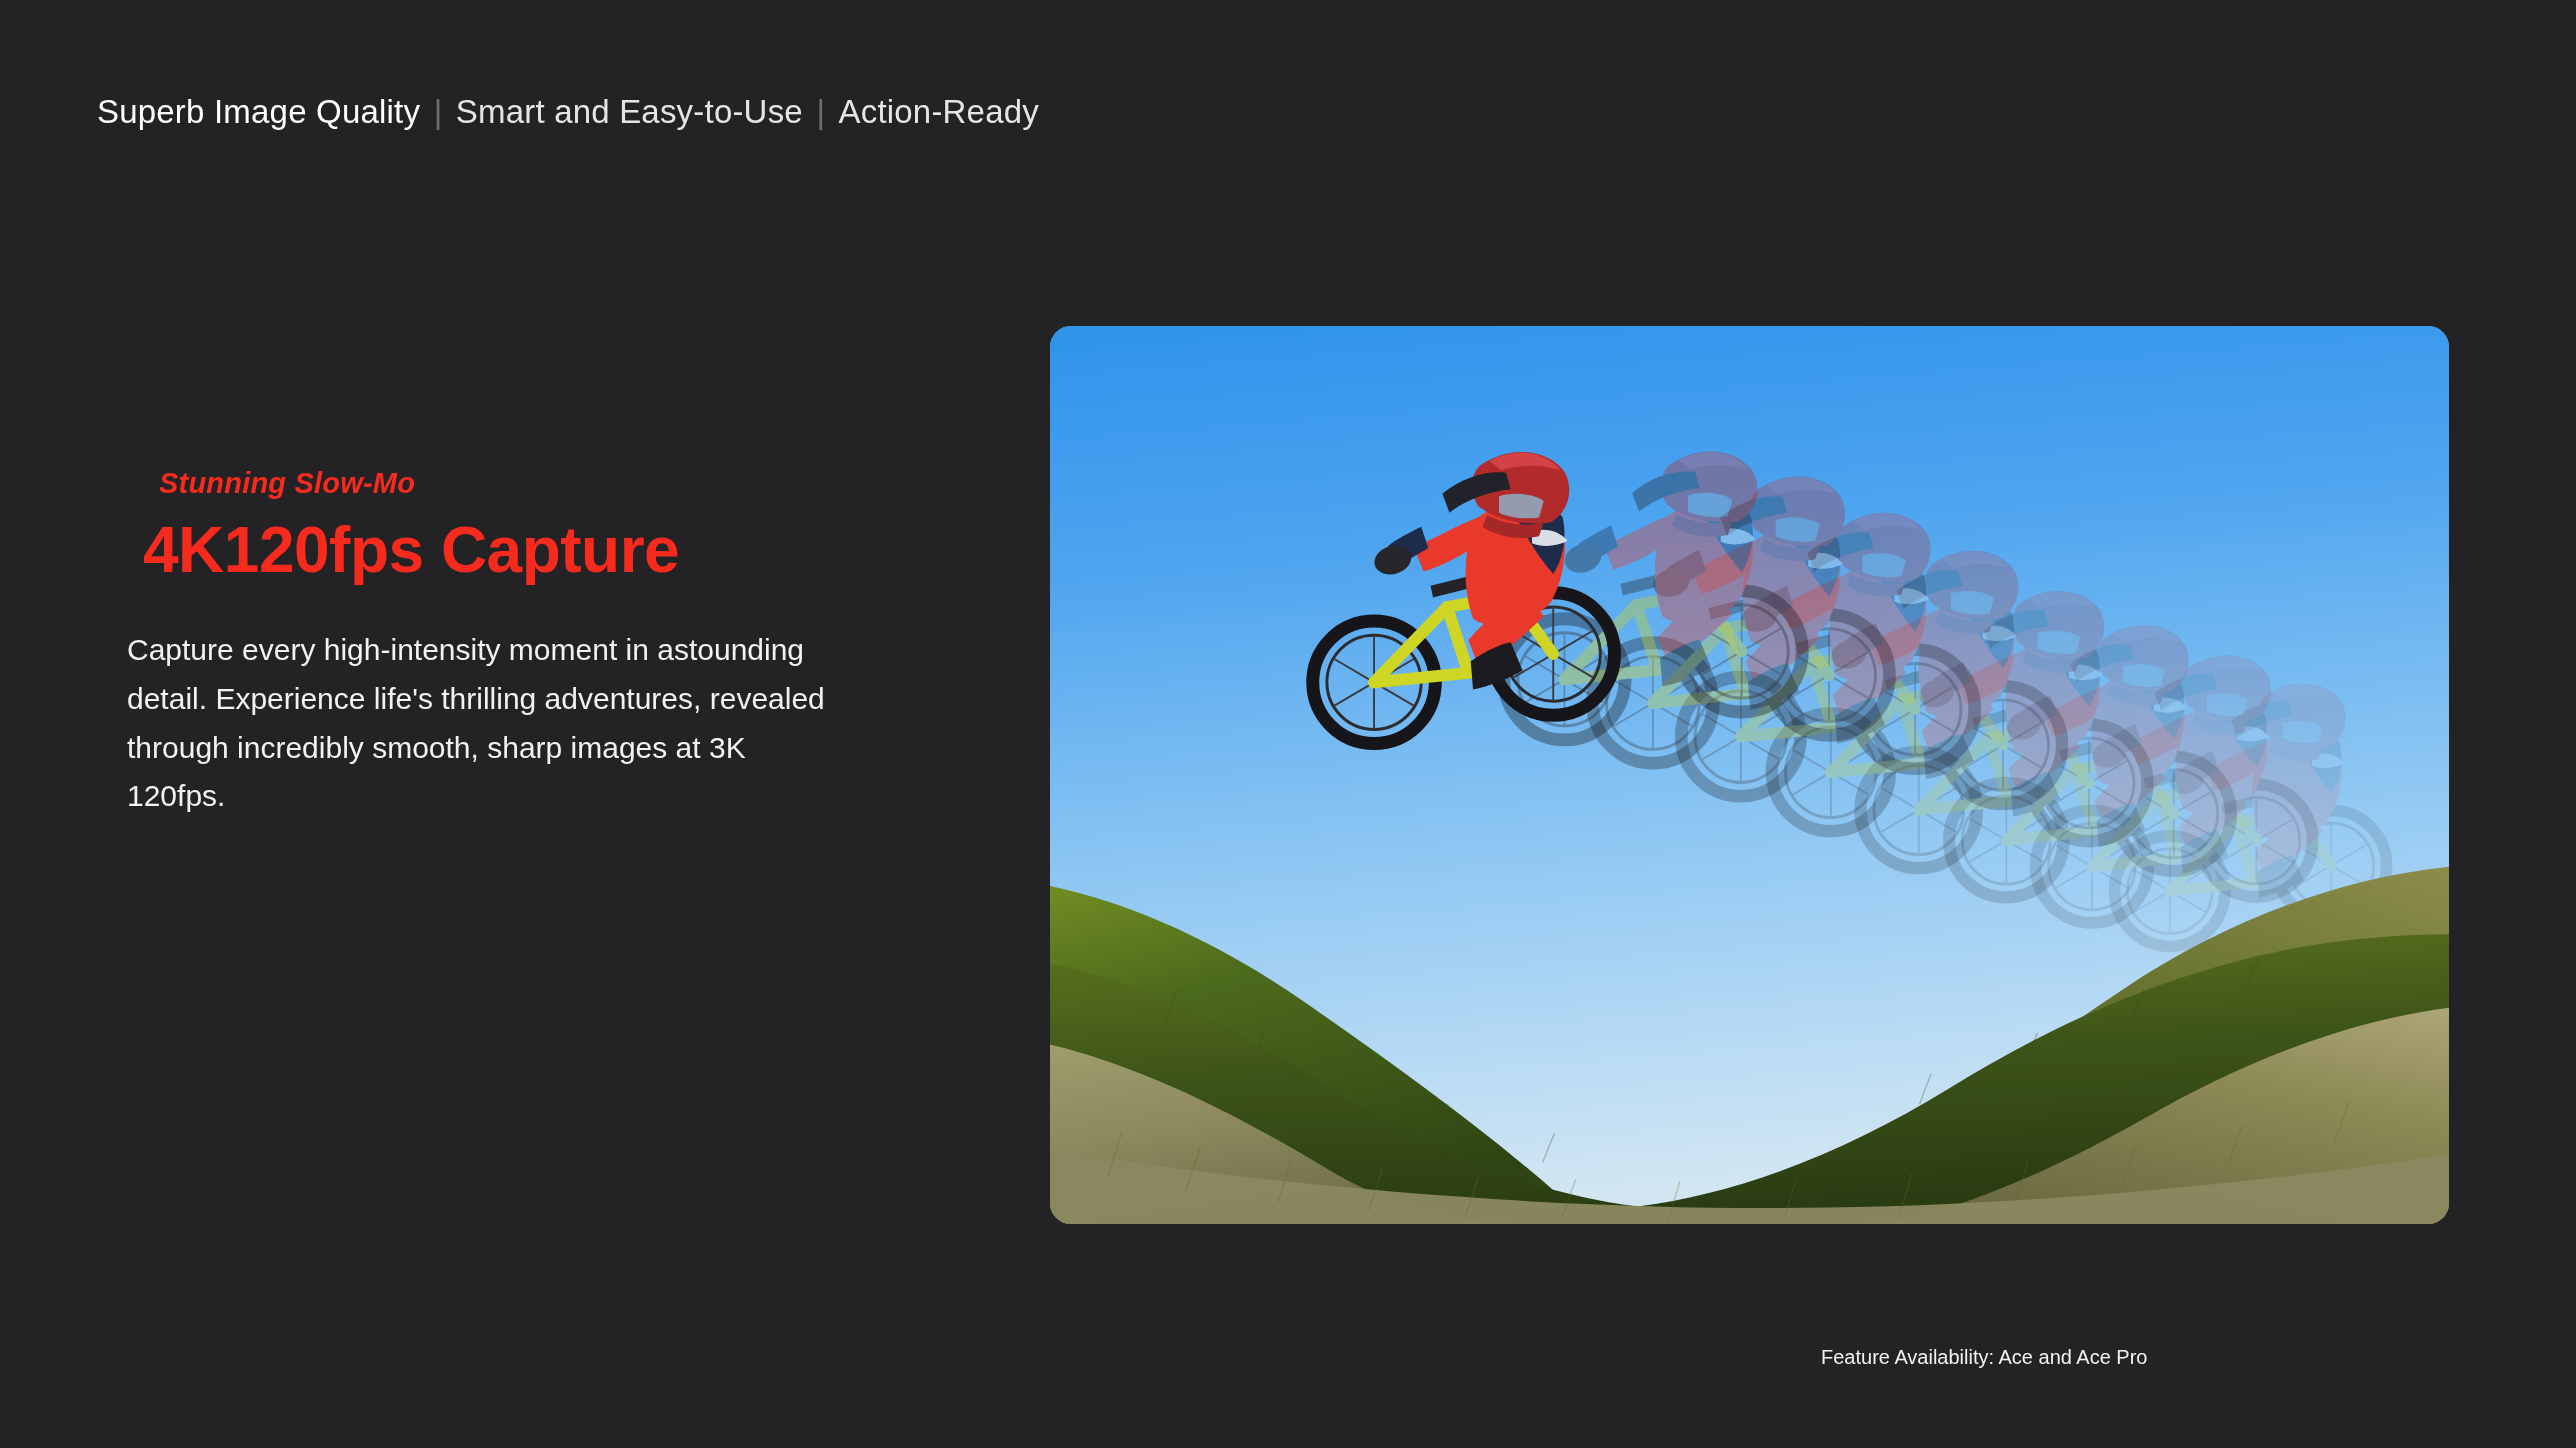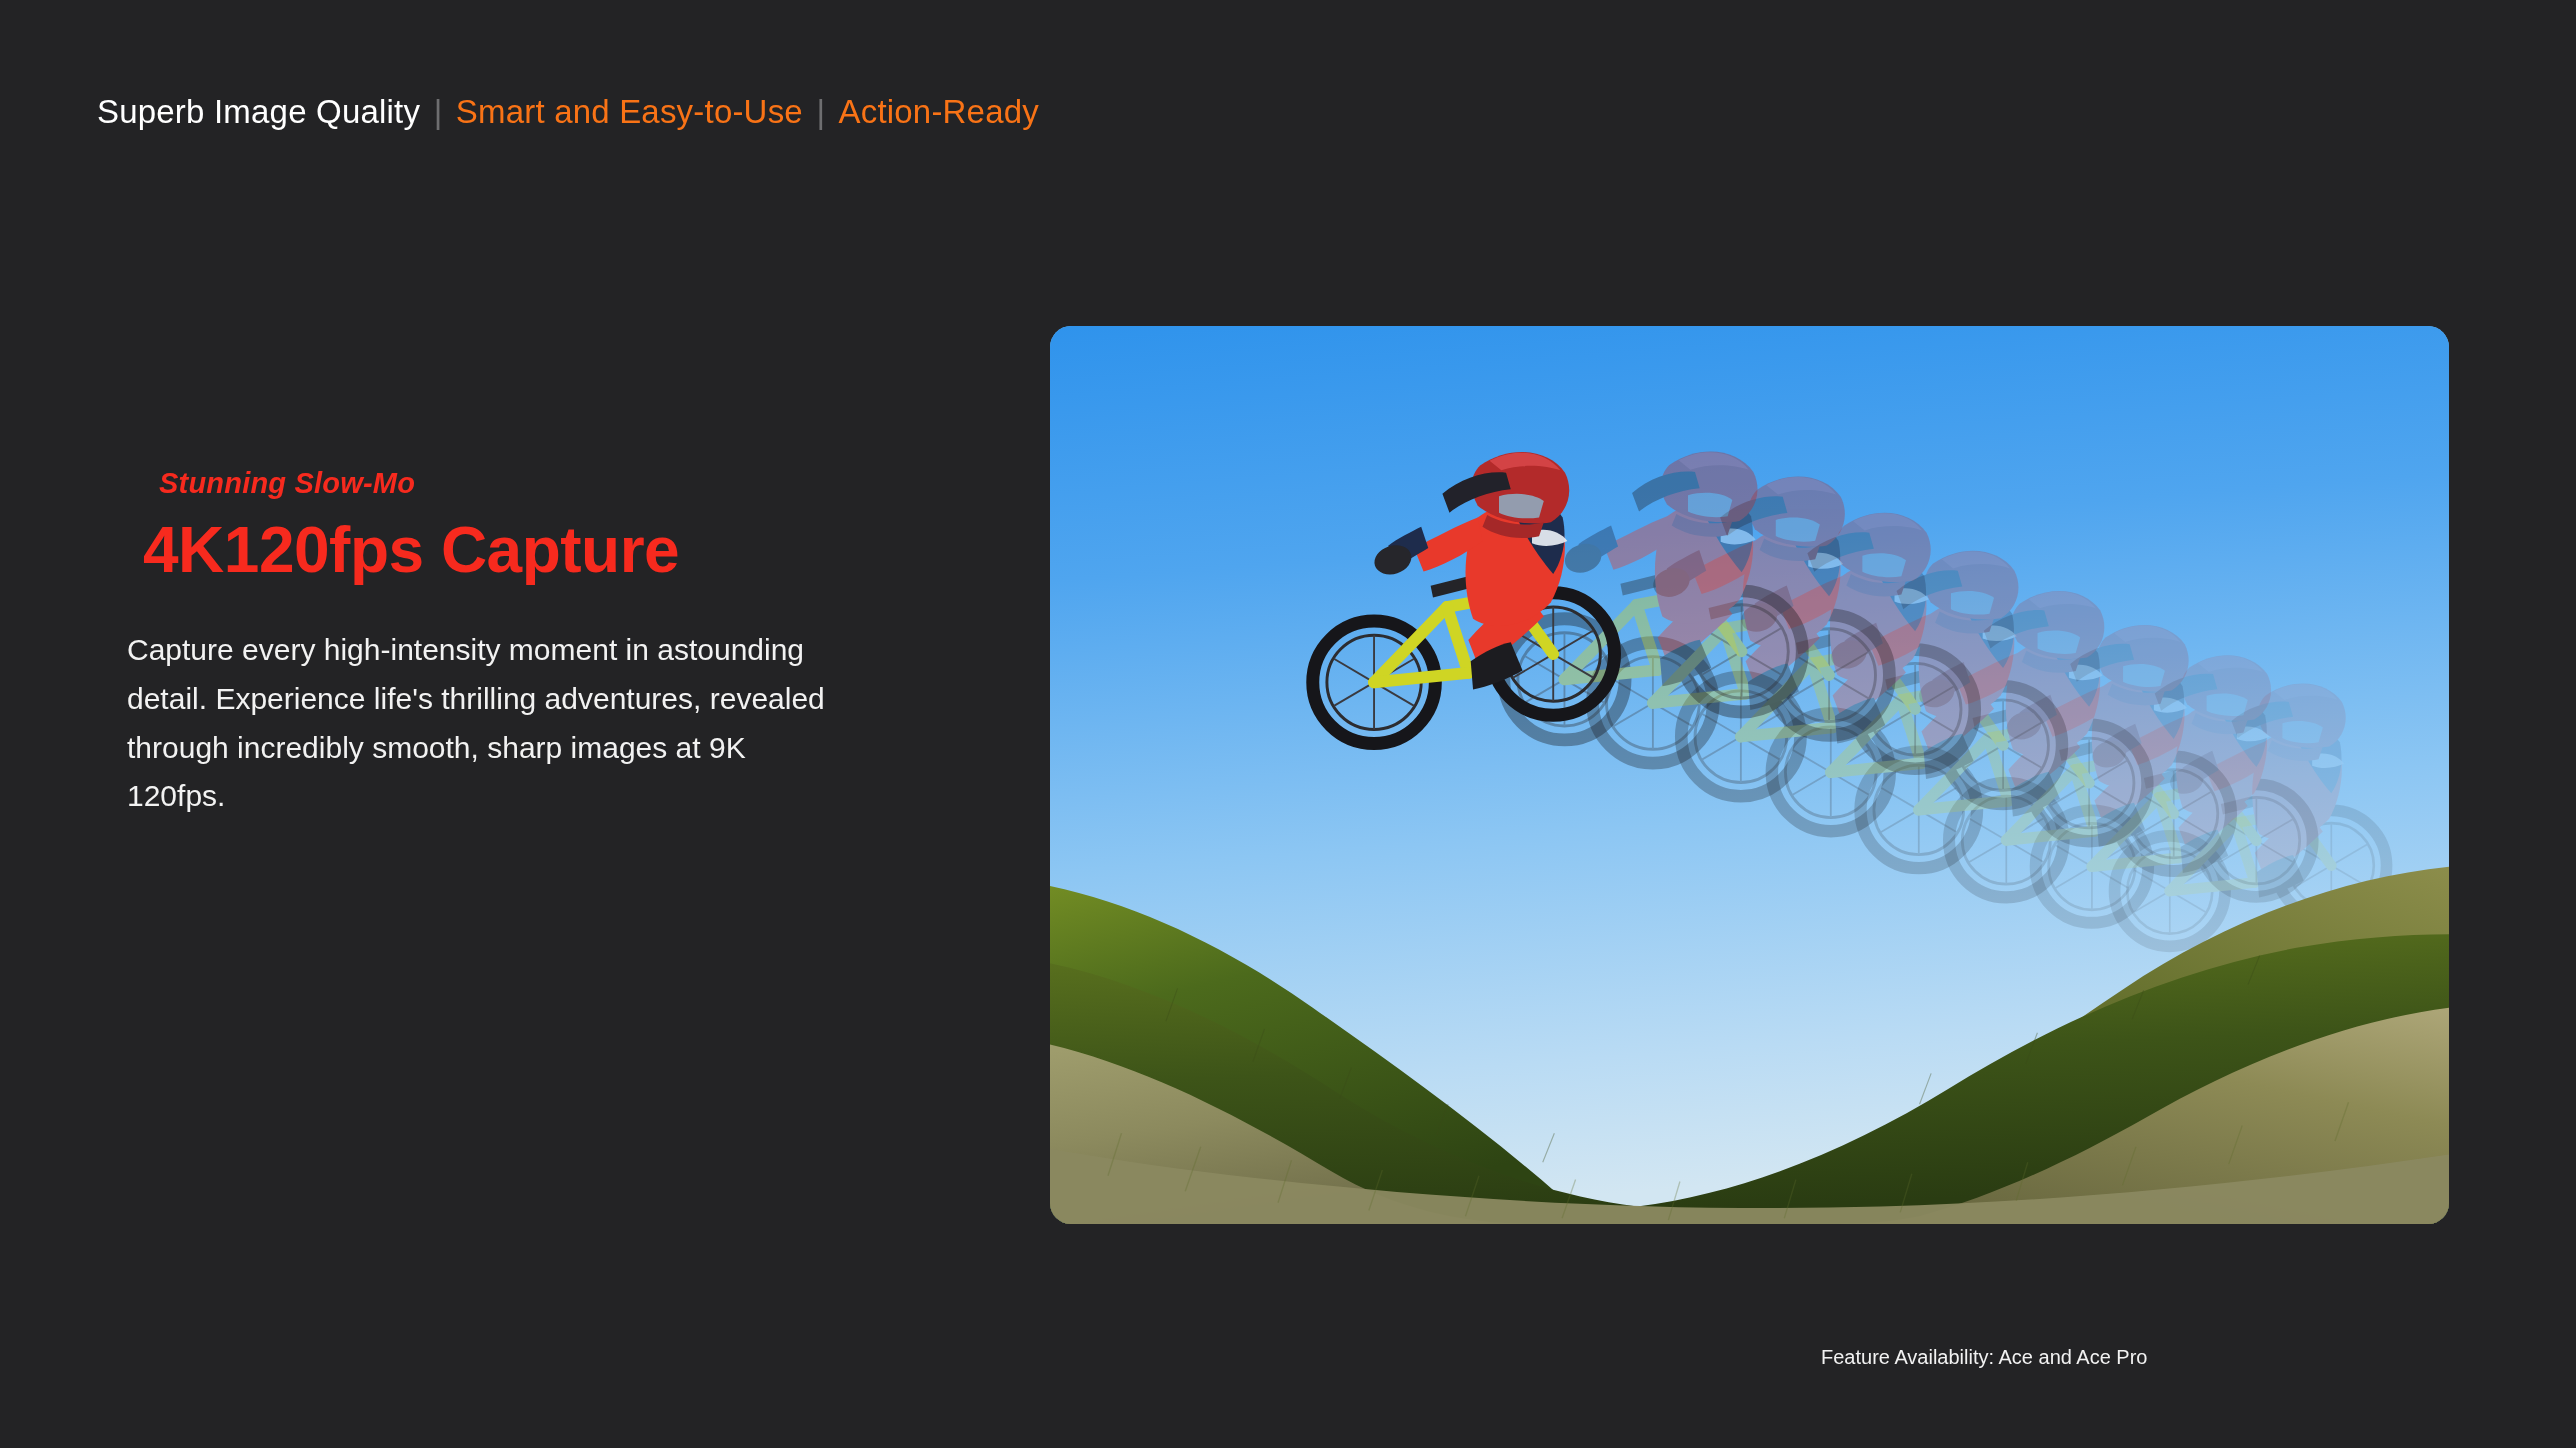--- a/index.html
+++ b/index.html
@@ -13,21 +13,21 @@
 
   
   .topnav {
     position:absolute; left:97px; top:95px;
     display:flex; align-items:baseline; white-space:nowrap;
   }
   .topnav .crumb {
     font-size:33px; letter-spacing:0.2px; line-height:1;
   }
   .topnav .crumb.active { color:#FFFFFF; }
-  .topnav .crumb.dim    { color:#f97316; }
+  .topnav .crumb.dim    { color:#e5e5e5; }
   .topnav .sep {
     color:#6E6E70; font-size:33px; line-height:1;
     margin:0 13.5px; font-weight:300;
   }
 
   
   .copy { position:absolute; left:127px; top:468px; width:734px; }
 
   .eyebrow {
     color:#F72A1E;
@@ -71,21 +71,21 @@
     <span class="crumb active">Superb Image Quality</span>
     <span class="sep">|</span>
     <span class="crumb dim">Smart and Easy-to-Use</span>
     <span class="sep">|</span>
     <span class="crumb dim">Action-Ready</span>
   </div>
 
   <div class="copy">
     <div class="eyebrow">Stunning Slow-Mo</div>
     <h1 class="headline">4K120fps Capture</h1>
-    <p class="bodycopy">Capture every high-intensity moment in astounding detail. Experience life's thrilling adventures, revealed through incredibly smooth, sharp images at 9K 120fps.</p>
+    <p class="bodycopy">Capture every high-intensity moment in astounding detail. Experience life's thrilling adventures, revealed through incredibly smooth, sharp images at 3K 120fps.</p>
   </div>
 
   <div class="footnote">Feature Availability: Ace and Ace Pro</div>
 
   <div class="photo">
     <svg viewBox="0 0 1448 930" preserveAspectRatio="none">
       <defs>
         <linearGradient id="sky" x1="0" y1="0" x2="0.12" y2="1">
           <stop offset="0" stop-color="#2F93EC"></stop>
           <stop offset="0.28" stop-color="#4FA5EF"></stop>

